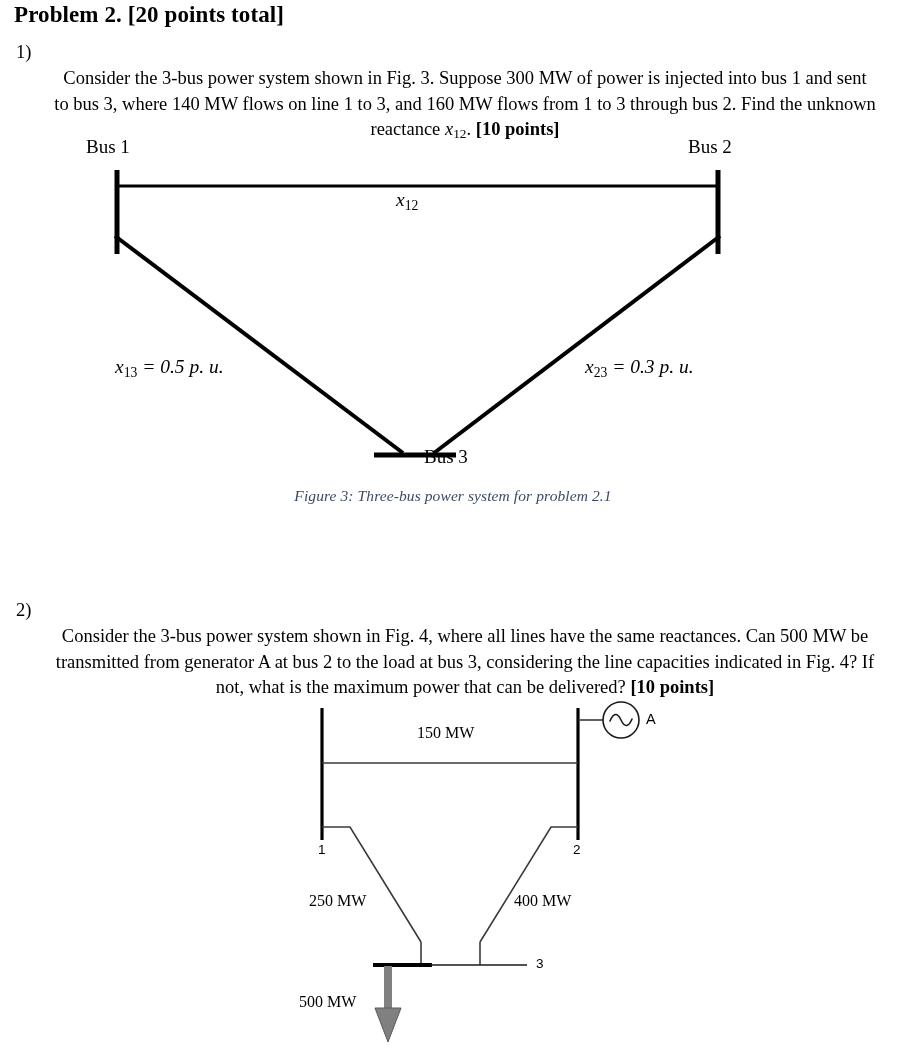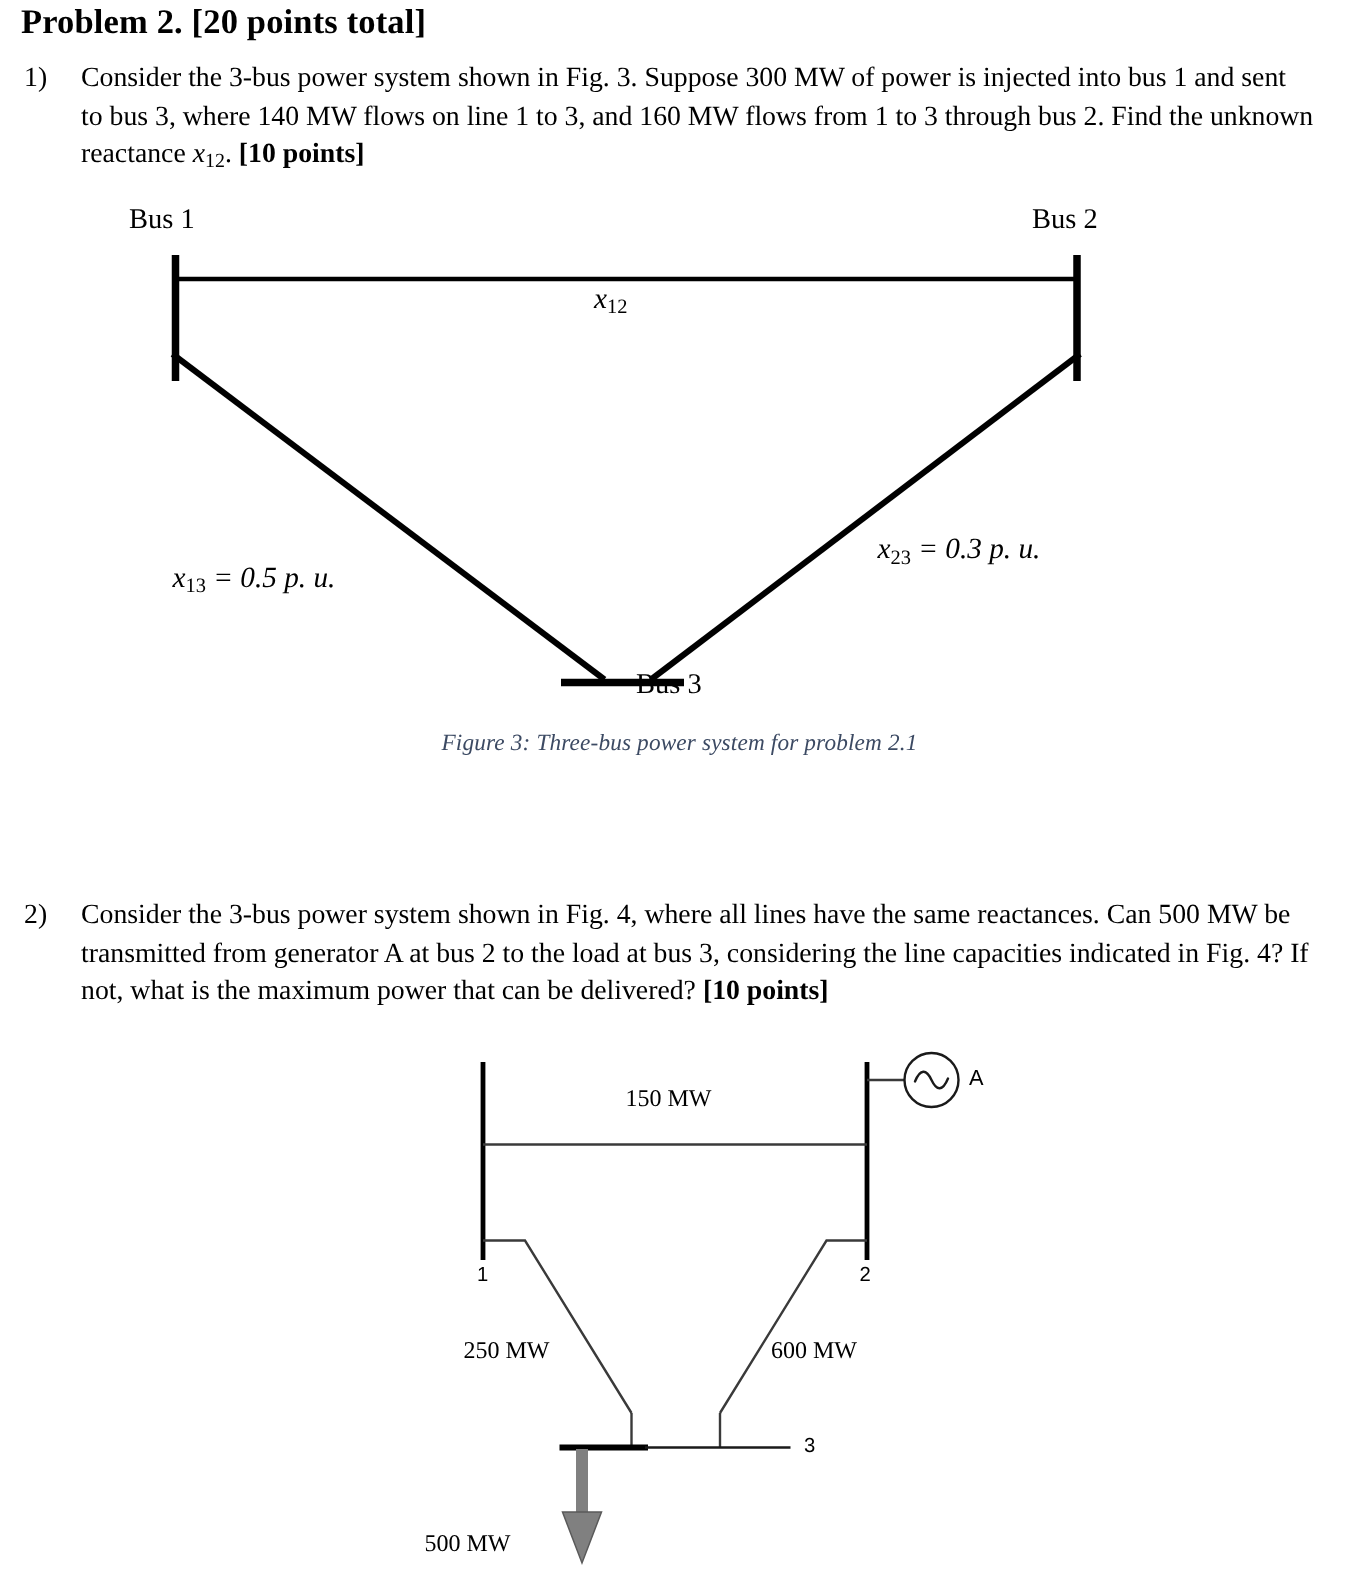--- a/index.html
+++ b/index.html
@@ -41,21 +41,22 @@
   .qitem .marker {
     position: absolute;
     left: 0;
     top: 0;
     width: 34px;
     text-align: left;
   }
   .qitem .qbody {
     margin-left: 38px;
     display: block;
-    text-align: left;
+    text-align: center;
+    margin-top: 26px;
   }
 
   #q1 { left: 16px; top: 40px; width: 860px; }
   #q2 { left: 16px; top: 598px; width: 860px; }
 
   b, .bold { font-weight: bold; }
 
   .mathvar {
     font-style: italic;
     font-family: "Liberation Serif", serif;
@@ -163,21 +164,21 @@
     </svg>
 
     <div class="fig-label" style="left:86px; top:8px;">Bus 1</div>
 
     <div class="fig-label" style="left:688px; top:8px;">Bus 2</div>
 
     <div class="fig-label" style="left:392px; top:318px;margin-left:32px;">Bus 3</div>
 
     <div class="fig-math" style="left:396px; top:28px;margin-top:33px;"><span>x</span><sub>12</sub></div>
 
-    <div class="fig-math" style="left:115px; top:228px;margin-top:19px;"><span>x</span><sub>13</sub><span class="pu"> = 0.5 p. u.</span></div>
+    <div class="fig-math" style="left:115px; top:228px;"><span>x</span><sub>13</sub><span class="pu"> = 0.5 p. u.</span></div>
 
     <div class="fig-math" style="left:585px; top:228px;"><span>x</span><sub>23</sub><span class="pu"> = 0.3 p. u.</span></div>
   </div>
 
   <div class="caption">Figure 3: Three-bus power system for problem 2.1</div>
 
   <div class="qitem" id="q2">
     <span class="marker">2)</span>
     <span class="qbody"><span>Consider the 3-bus power system shown in Fig. 4, where all lines have the same reactances. Can 500 MW be transmitted from generator A at bus 2 to the load at bus 3, considering the line capacities indicated in Fig. 4? If not, what is the maximum power that can be delivered? </span><b>[10 points]</b></span>
   </div>
@@ -211,23 +212,23 @@
       <g>
         <line x1="388" y1="276" x2="388" y2="322" stroke="#808080" stroke-width="8"></line>
         <polygon points="375,318 401,318 388,352" fill="#808080" stroke="#5a5a5a" stroke-width="1"></polygon>
       </g>
     </svg>
 
     <div class="f2-label" style="left:417px; top:34px;">150 MW</div>
 
     <div class="f2-label" style="left:309px; top:202px;">250 MW</div>
 
-    <div class="f2-label" style="left:514px; top:202px;">600 MW</div>
-
-    <div class="f2-label" style="left:283px; top:303px;margin-top:28px;">500 MW</div>
+    <div class="f2-label" style="left:514px; top:202px;">400 MW</div>
+
+    <div class="f2-label" style="left:299px; top:303px;">500 MW</div>
 
     <div class="f2-small" style="left:318px; top:152px;">1</div>
 
     <div class="f2-small" style="left:573px; top:152px;">2</div>
 
     <div class="f2-small" style="left:536px; top:266px;">3</div>
 
     <div class="f2-small" style="left:646px; top:21px; font-size:14.5px;">A</div>
   </div>
 

